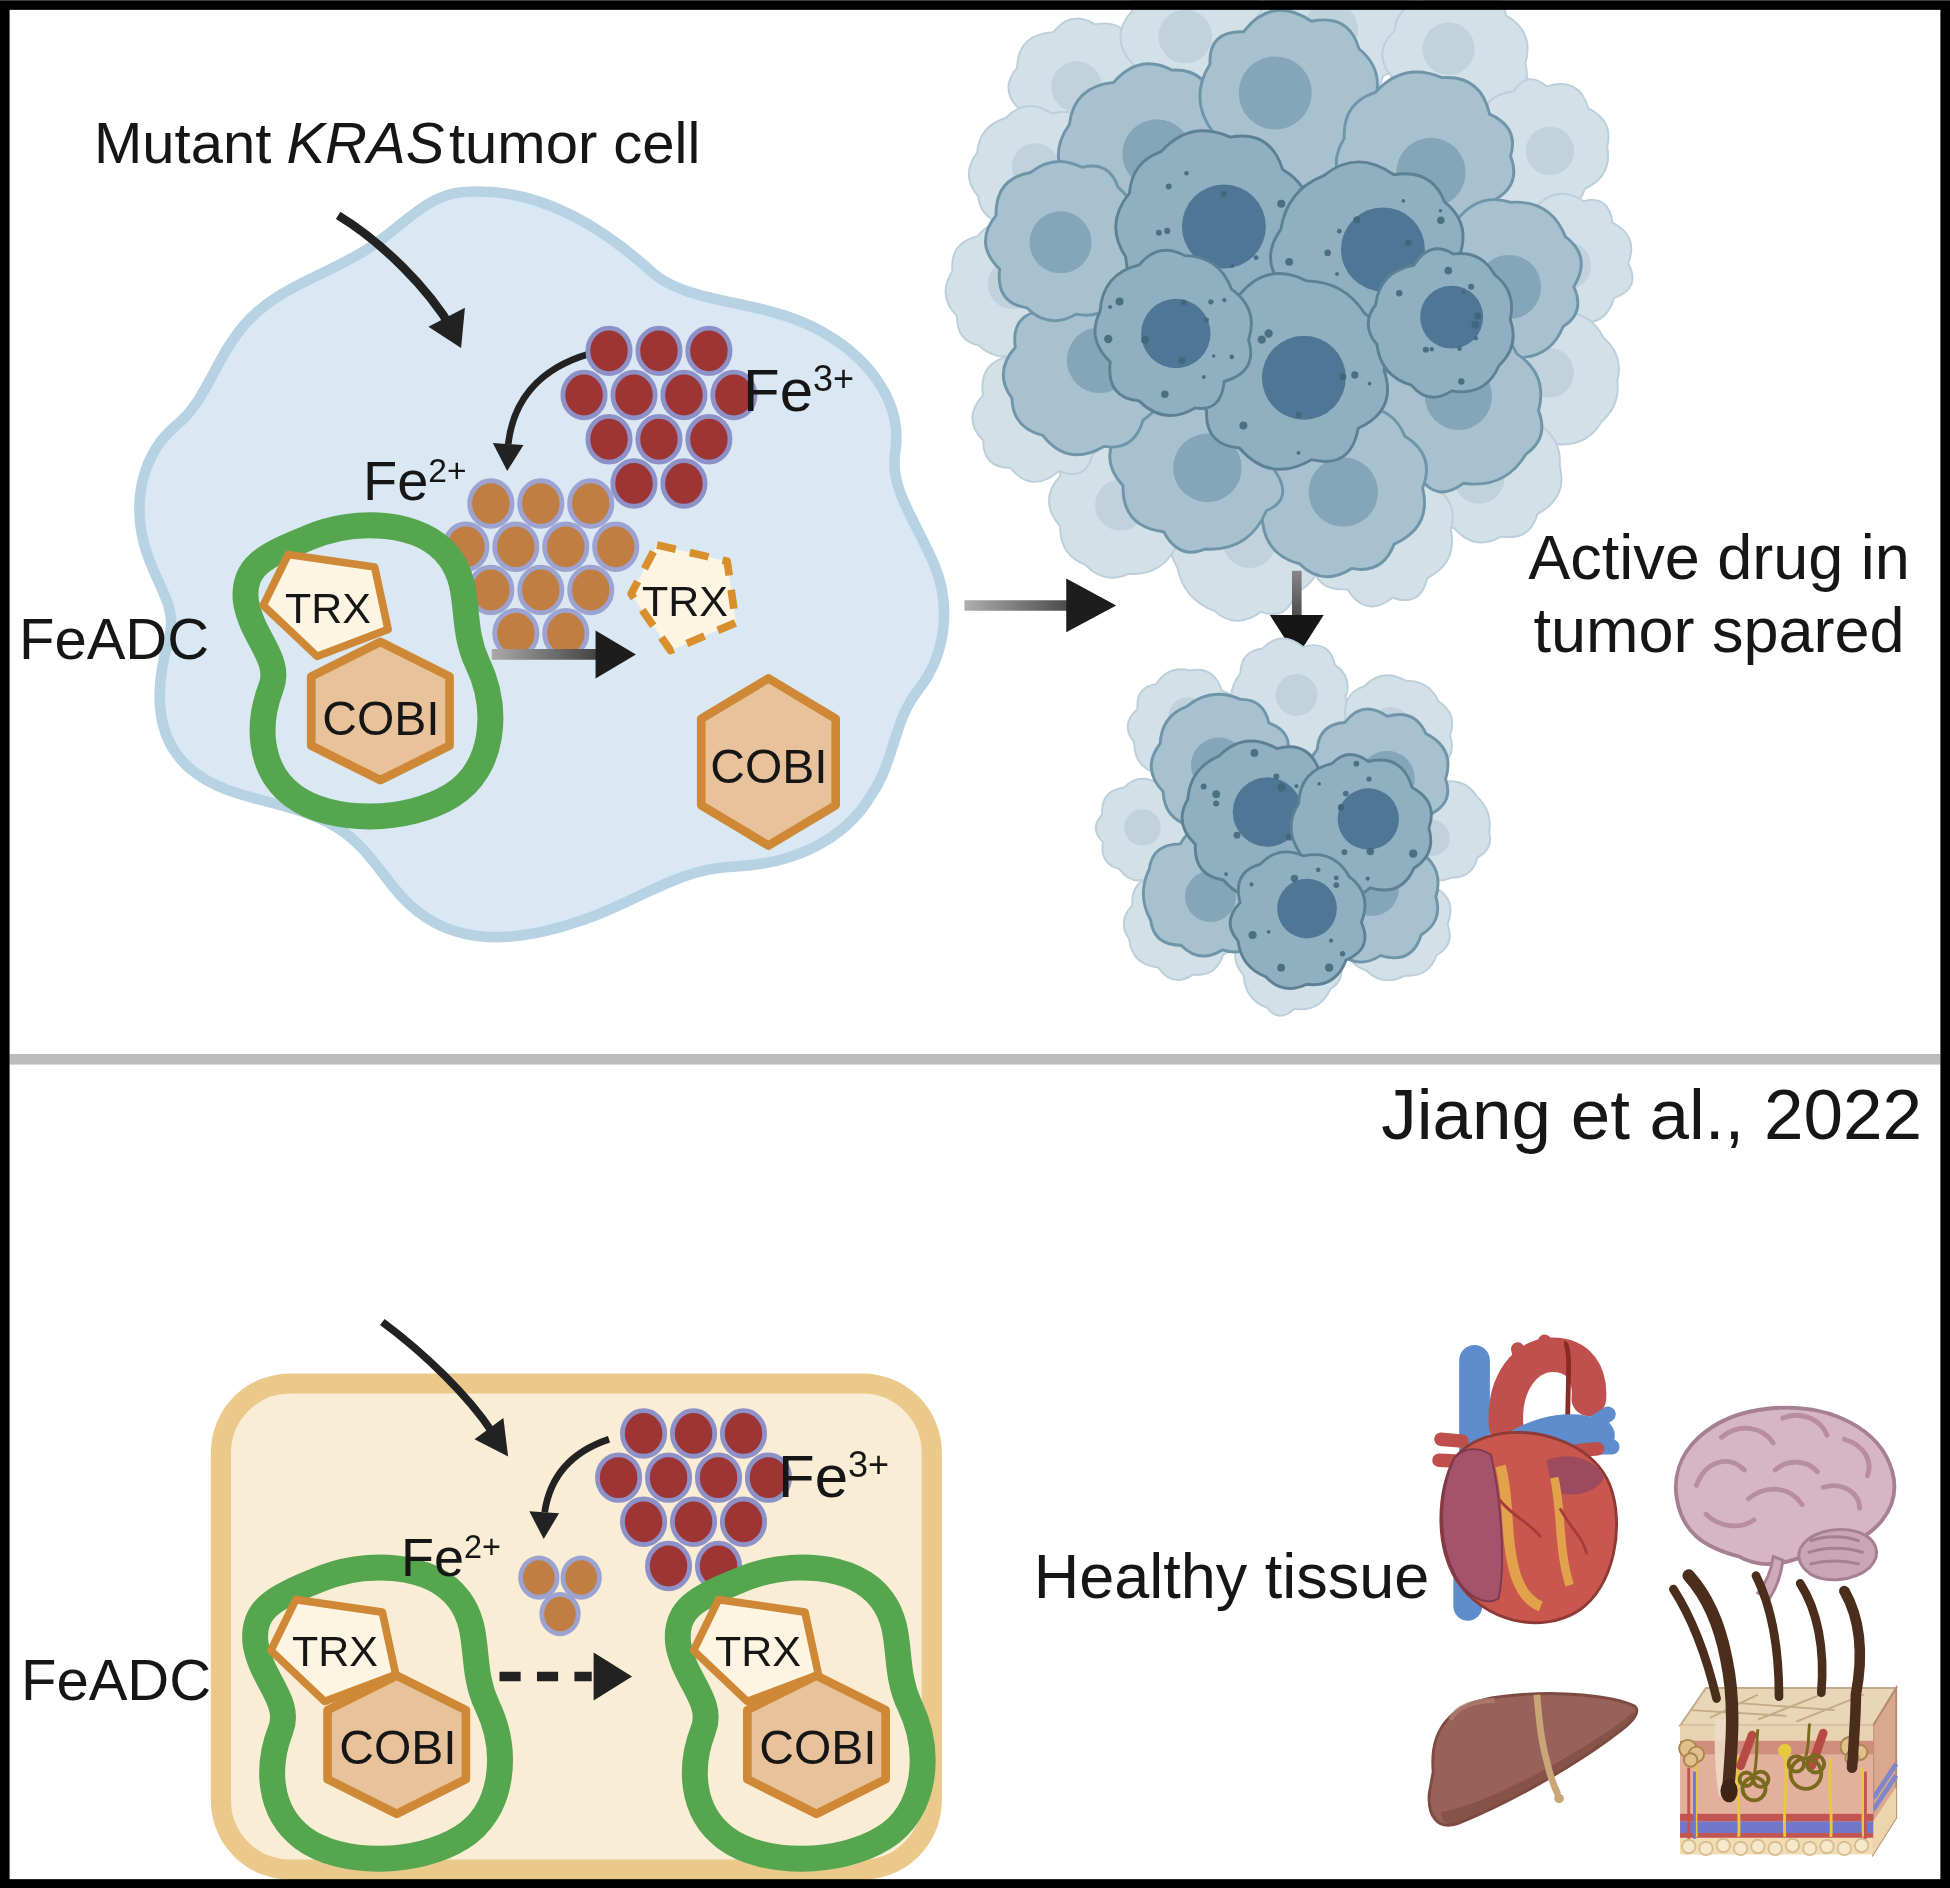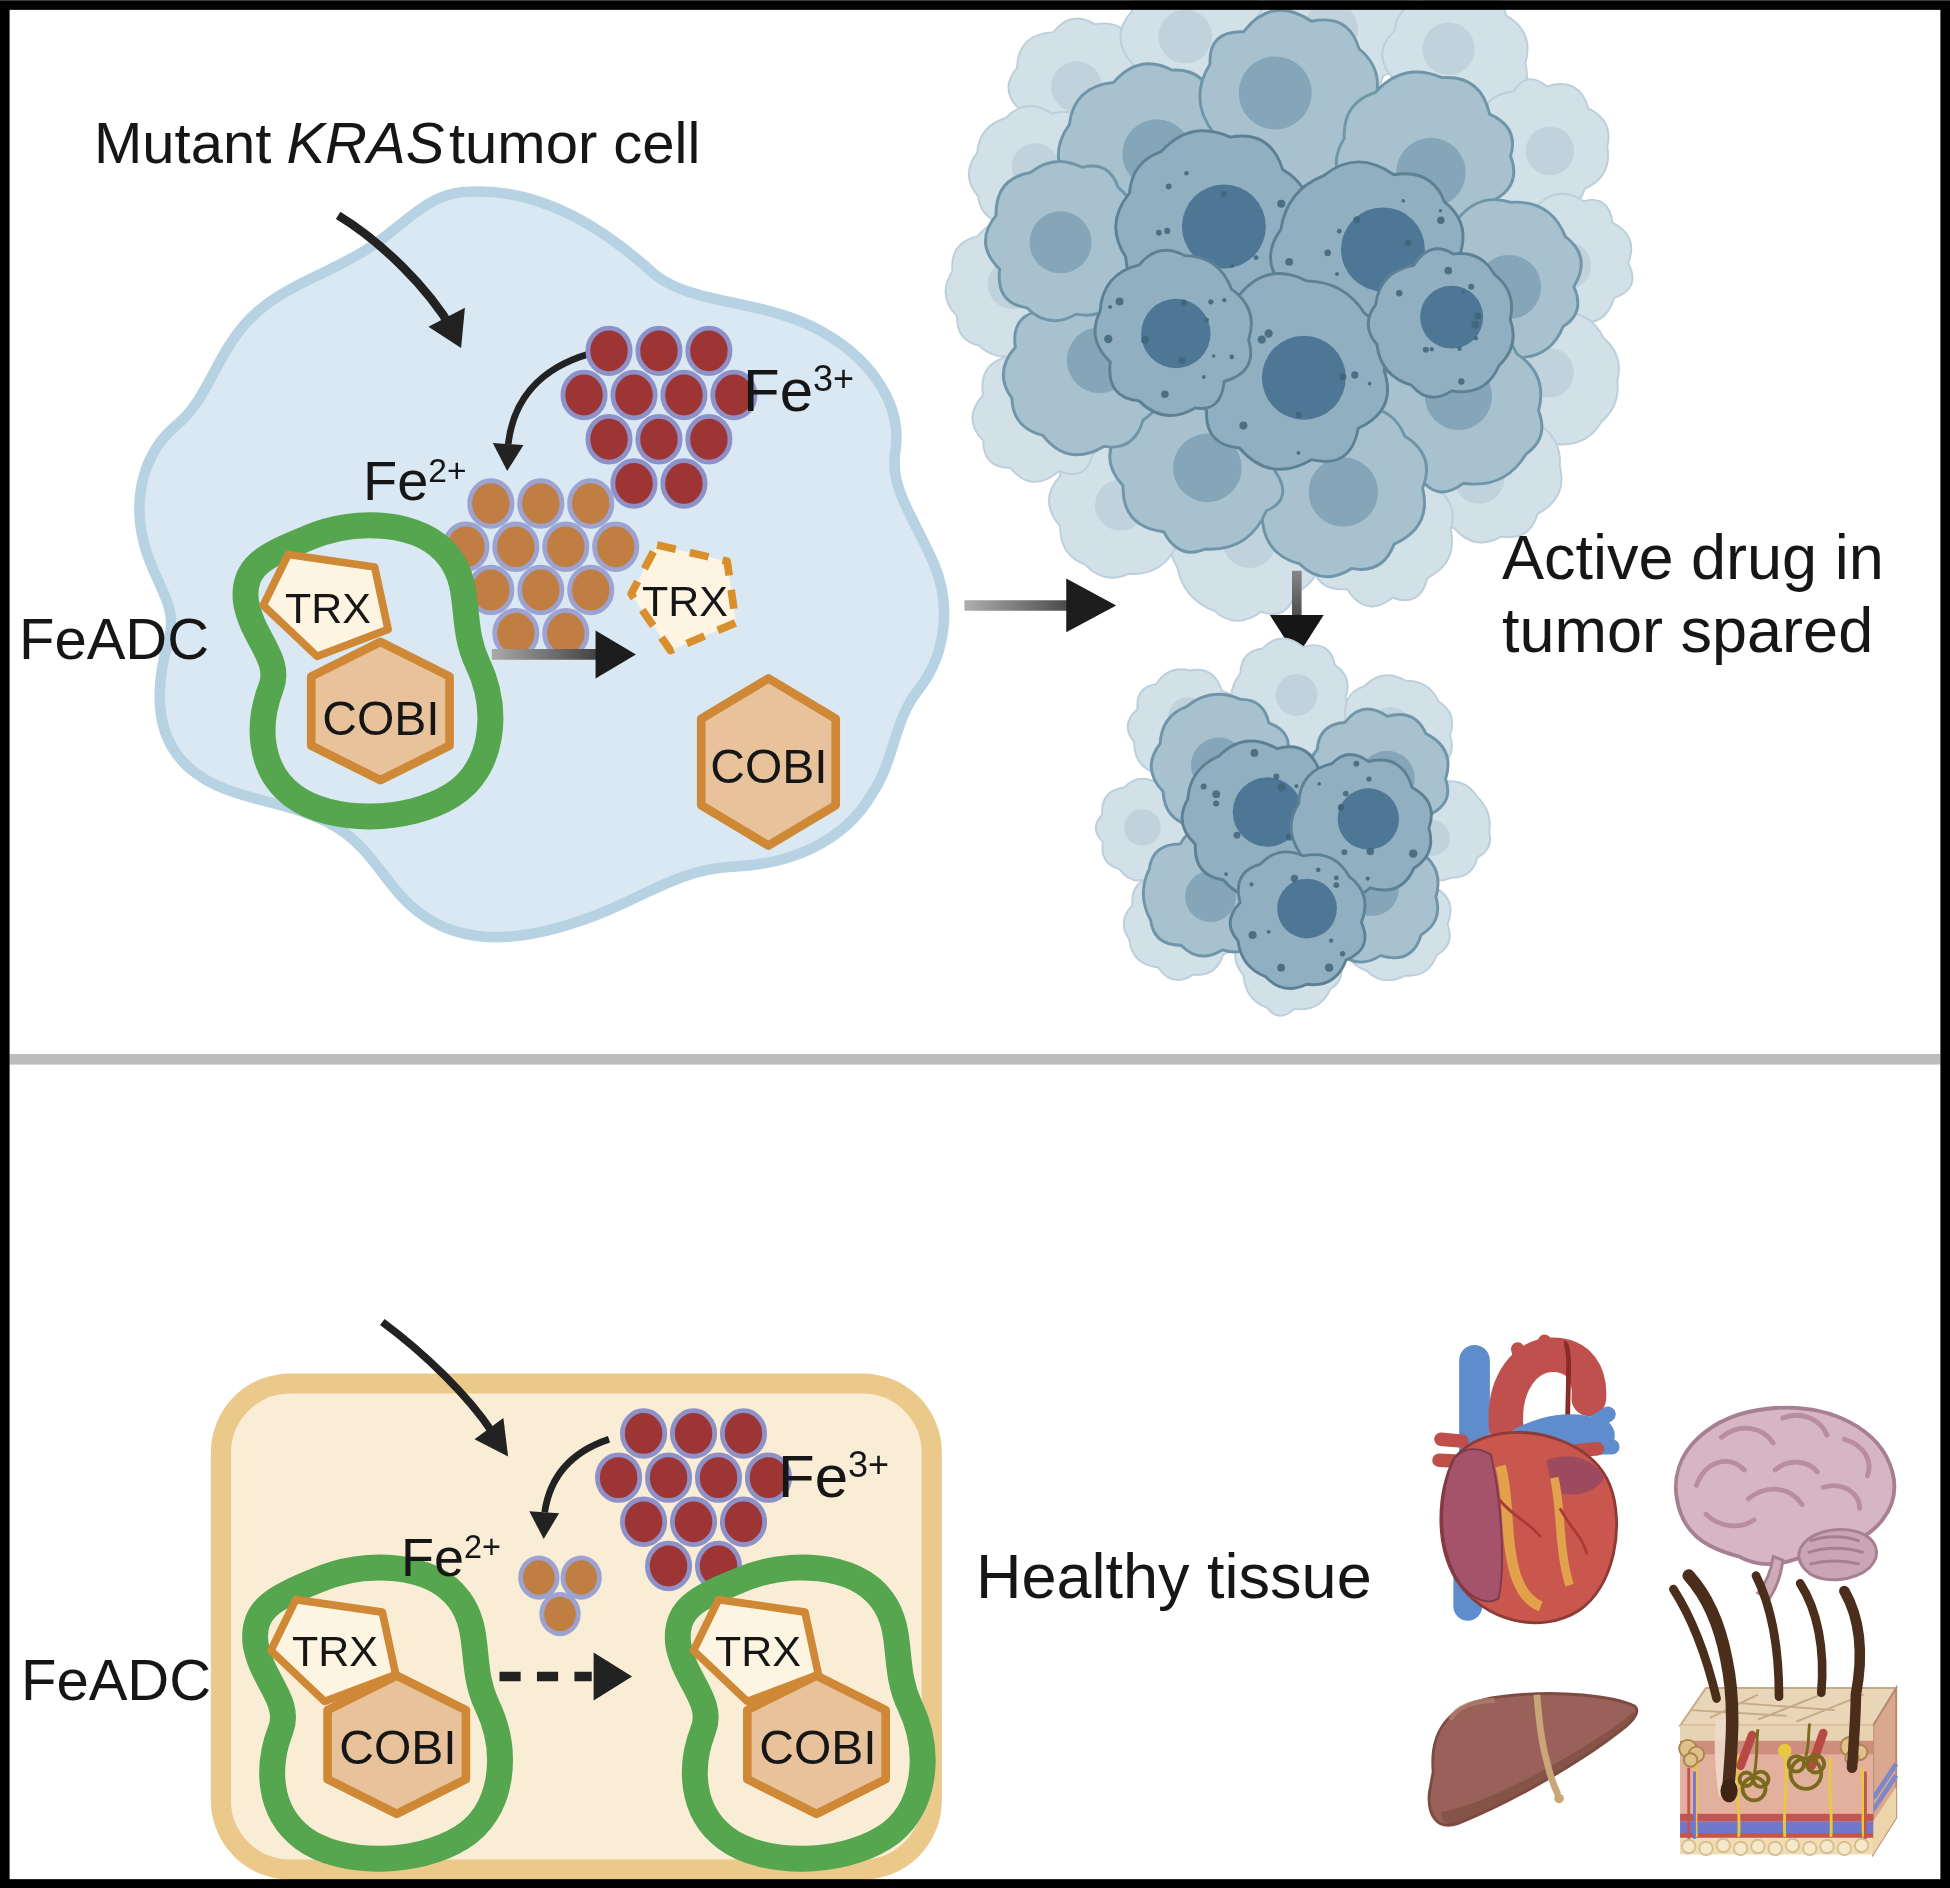--- a/index.html
+++ b/index.html
@@ -1,21 +1,21 @@
 <!DOCTYPE html>
 <html><head>
 <meta charset="utf-8">
 <style>
   html,body{margin:0;padding:0;background:#ffffff;}
   #canvas{position:relative;width:1950px;height:1889px;background:#ffffff;overflow:hidden;
           font-family:"Liberation Sans",sans-serif;}
   #art{position:absolute;left:0;top:0;}
   .lbl{position:absolute;color:#161616;white-space:nowrap;line-height:1.05;}
   .ctr{transform:translate(-50%,-50%);text-align:right;}
-  .cap{text-align:left;}
+  .cap{text-align:center;}
   .gene{font-style:italic;}
   .sup{font-size:60%;vertical-align:0.55em;letter-spacing:0;}
 </style>
 </head>
 <body>
 
 <div id="canvas">
 
 <svg id="art" width="1950" height="1889" viewBox="0 0 2030 1966">
   <defs>
@@ -454,20 +454,21 @@
 <div class="lbl ctr" style="left:328px;top:609px;font-size:43px;">TRX</div>
 <div class="lbl ctr" style="left:381px;top:719px;font-size:48px;">COBI</div>
 <div class="lbl ctr" style="left:685px;top:602px;font-size:43px;">TRX</div>
 <div class="lbl ctr" style="left:769px;top:767px;font-size:48px;">COBI</div>
 
 <div class="lbl cap" style="left:1502px;top:521px;width:434px;font-size:63px;line-height:1.16;">
   <div>Active drug in</div>
   <div>tumor spared</div>
 </div>
 
+<div class="lbl" style="left:1326px;top:1078px;width:596px;text-align:right;font-size:71px;">Jiang et al., 2022</div>
 
 
 <div class="lbl" style="left:778px;top:1445px;font-size:60px;">
   <span>Fe</span><span class="sup">3+</span>
 </div>
 
 <div class="lbl" style="left:401px;top:1529px;font-size:54px;">
   <span>Fe</span><span class="sup">2+</span>
 </div>
 

